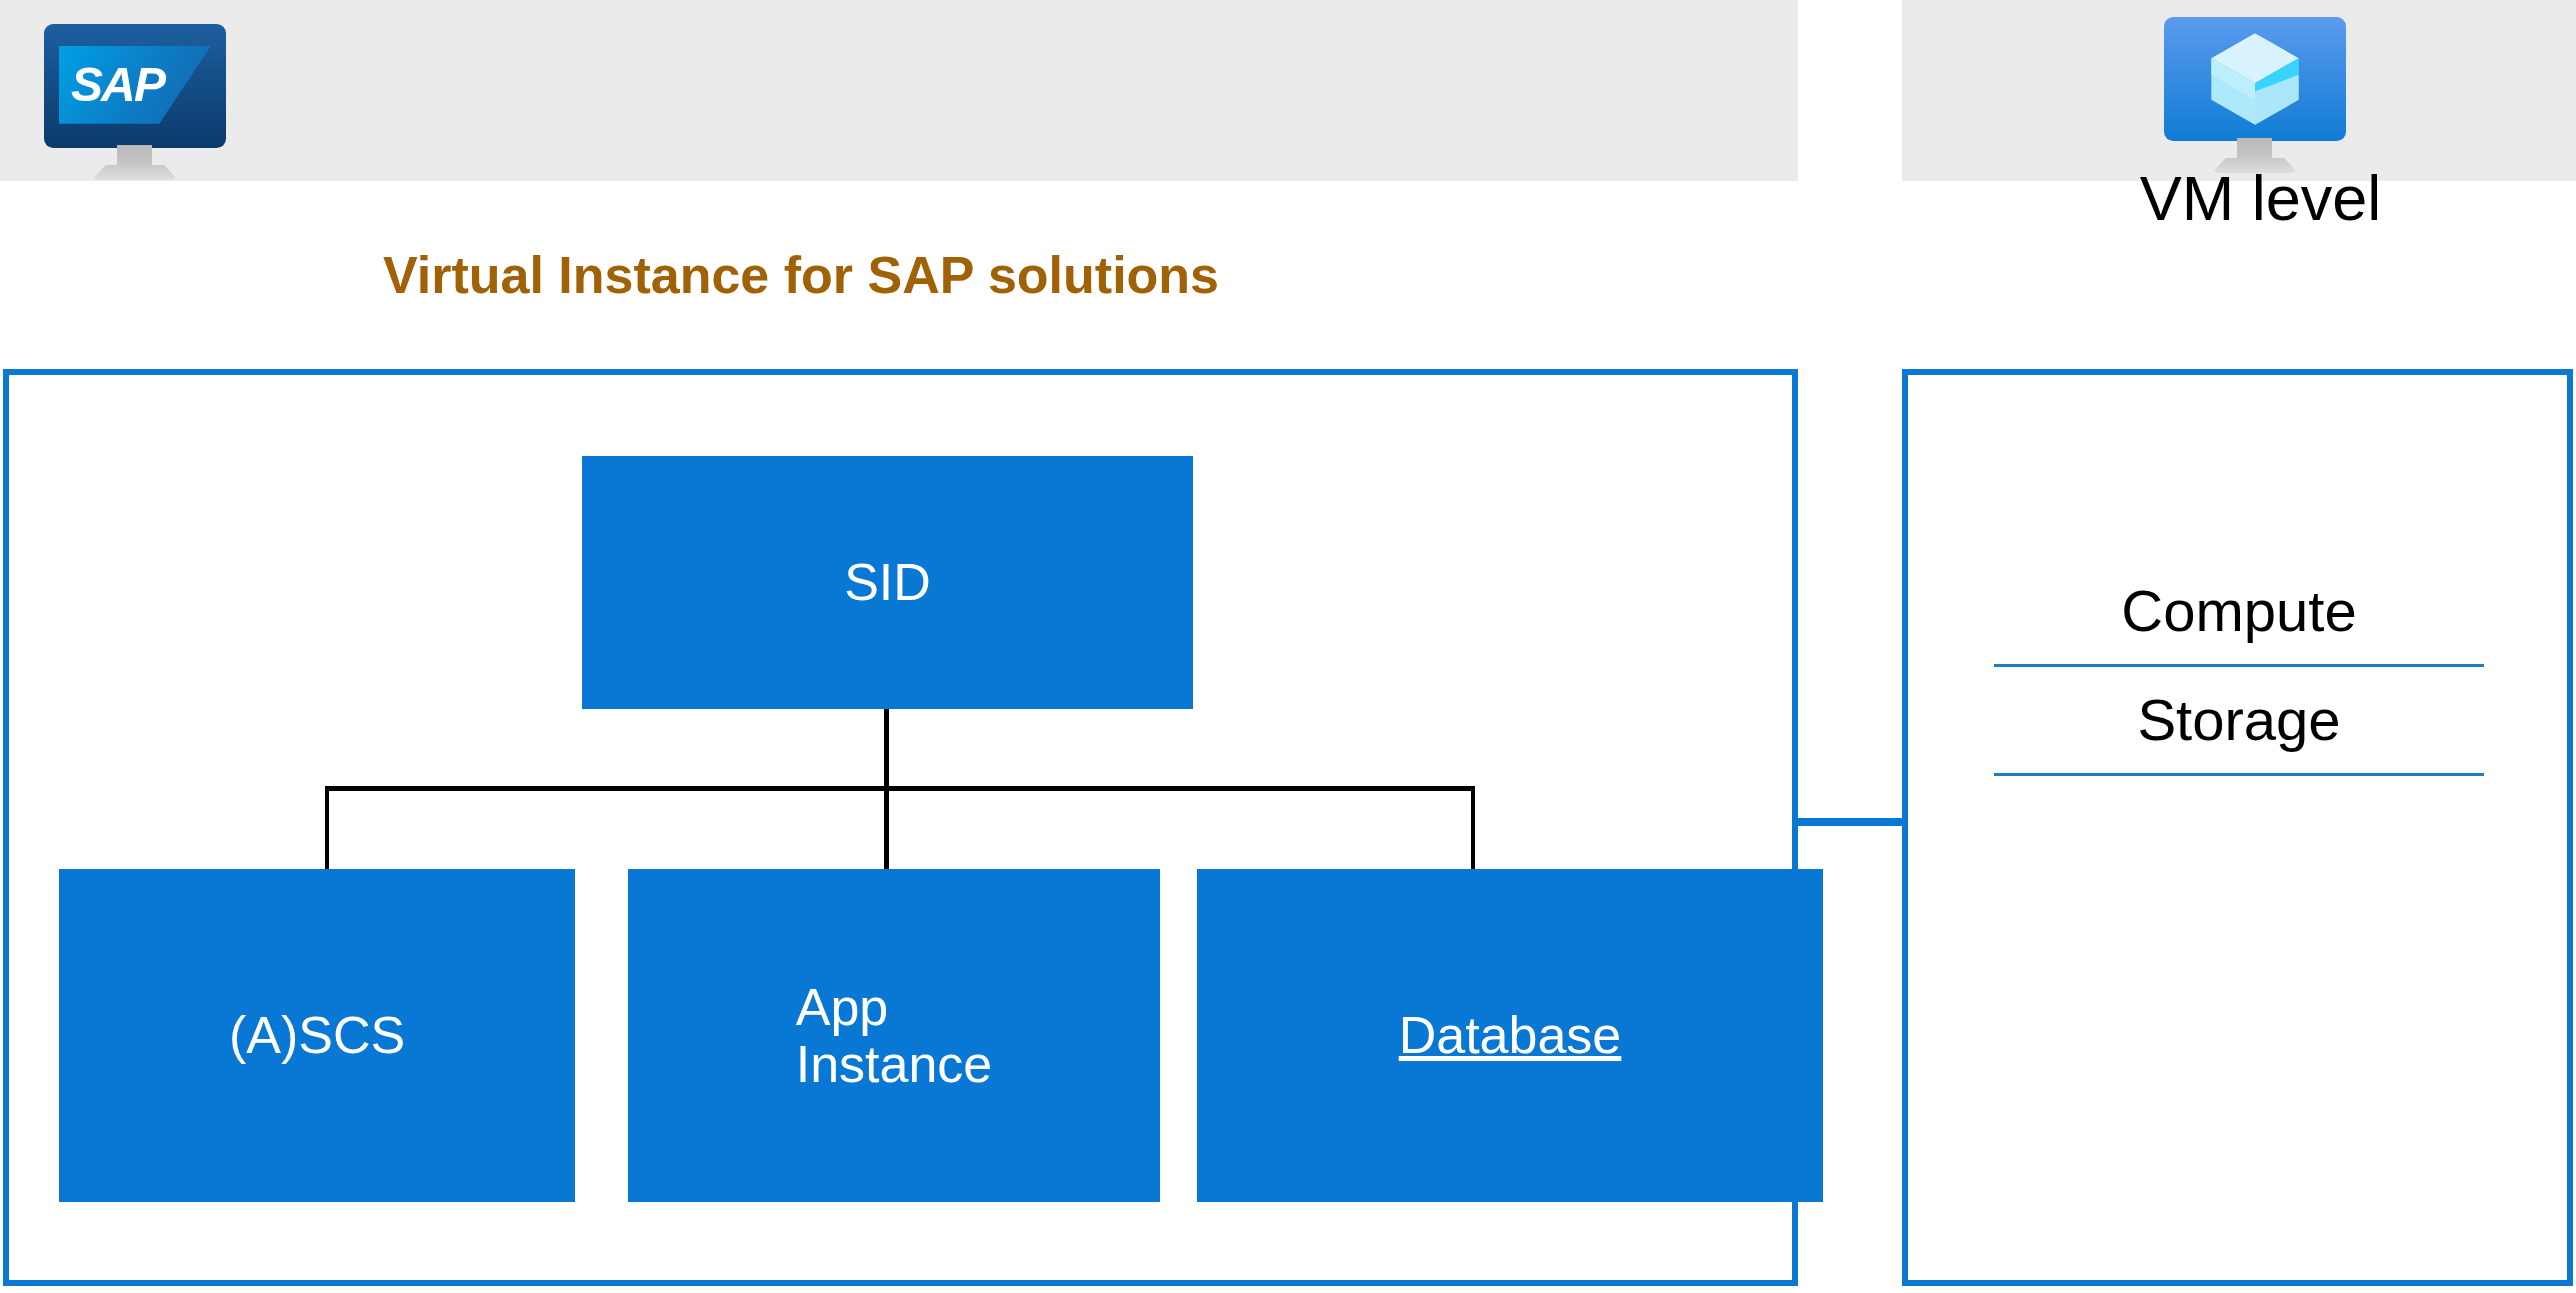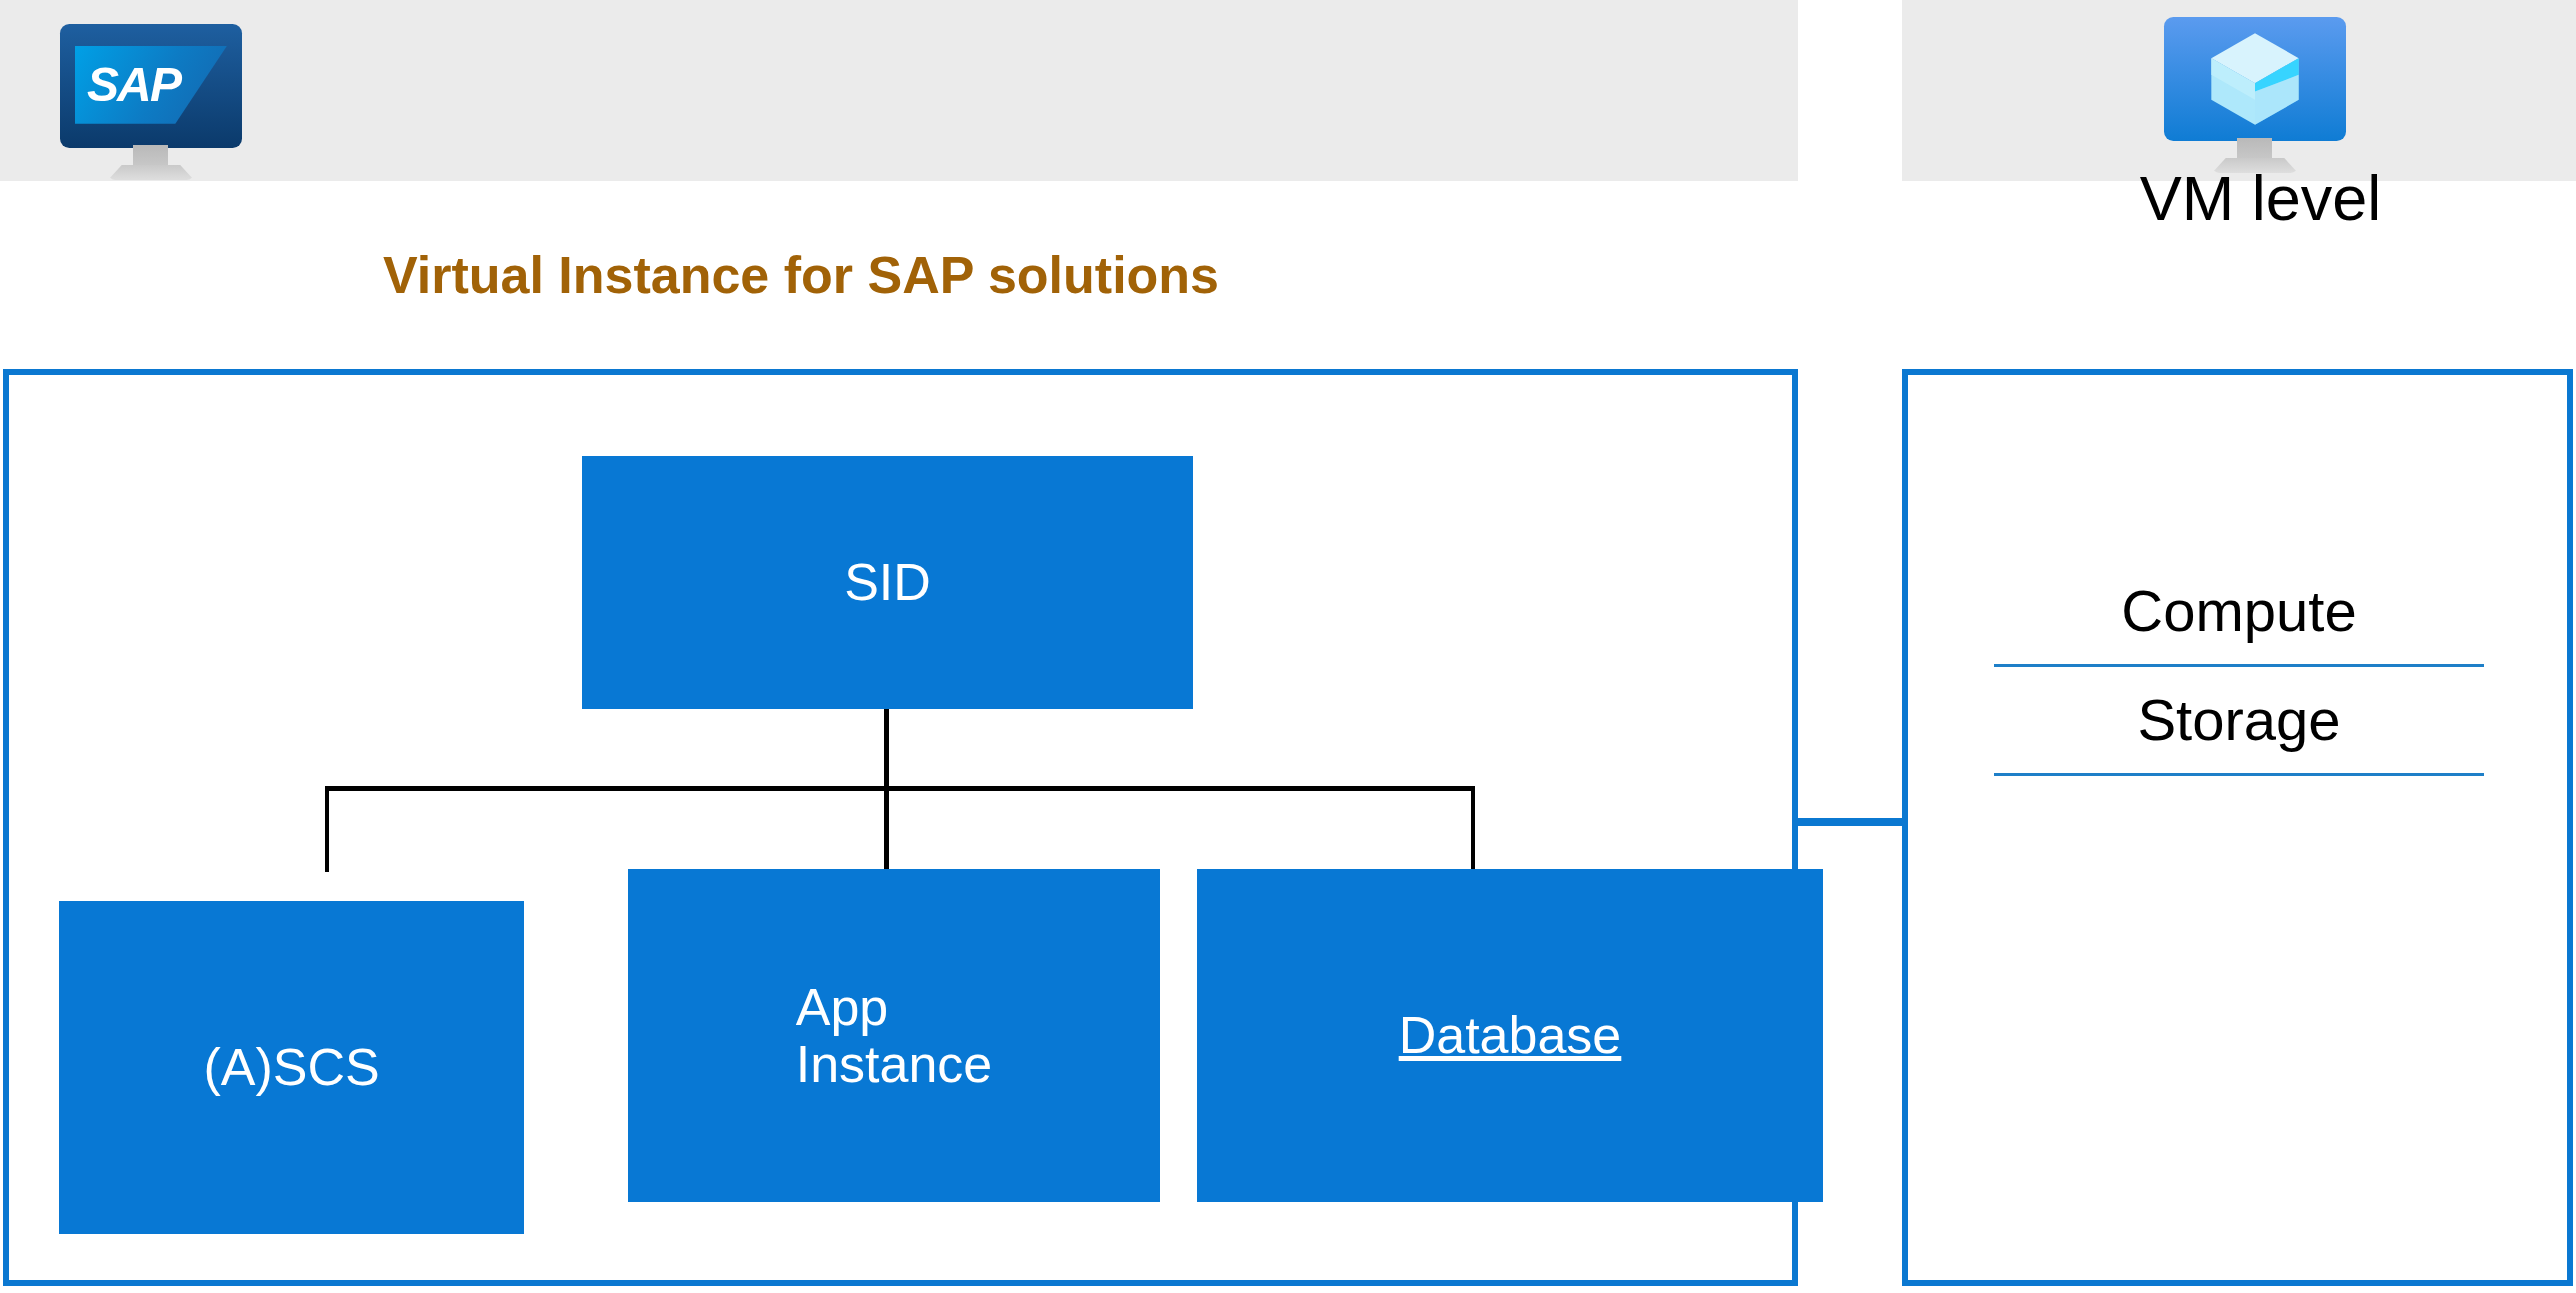--- a/index.html
+++ b/index.html
@@ -37,21 +37,21 @@
   }
   #hdr-sap .hdr-title { margin-left: 409px; }
   #hdr-vm  .hdr-title { margin-left: 43px; }
 
   
   .monitor {
     position: relative;
     width: 182px;
     height: 167px;
     flex: 0 0 auto;
-    margin-left: 60px;
+    margin-left: 44px;
   }
   .mon-screen {
     position: absolute;
     left: 0; top: 16.7px;
     width: 182px; height: 124px;
     border-radius: 9.3px;
     overflow: hidden;
   }
   .mon-neck {
     position: absolute;
@@ -134,21 +134,21 @@
     color: #ffffff;
     display: flex;
     align-items: center;
     justify-content: center;
     text-align: left;
     font-size: 52px;
     line-height: 1.08;
     font-weight: 400;
   }
   #node-sid { left: 582px; top: 456px;  width: 611px; height: 253px; }
-  #node-ascs{ left: 59px;  top: 869px;  width: 465px; height: 333px; margin-top: 32px; }
+  #node-ascs{ left: 59px;  top: 869px;  width: 516px; height: 333px; }
   #node-app { left: 628px; top: 869px;  width: 532px; height: 333px; }
   #node-db  { left: 1197px;top: 869px;  width: 626px; height: 333px; text-decoration: underline; }
 
   
   .conn { position: absolute; background: #000000; }
   #conn-stem-top  { left: 884px; top: 708px;  width: 4.6px;   height: 80px; }
   #conn-bar       { left: 325px; top: 786px;  width: 1149px;height: 4.6px; }
   #conn-drop-l    { left: 325px; top: 786px;  width: 3.7px;   height: 86px; }
   #conn-drop-c    { left: 884px; top: 786px;  width: 4.6px;   height: 86px; }
   #conn-drop-r    { left: 1471px;top: 786px;  width: 3.7px;   height: 86px; }

